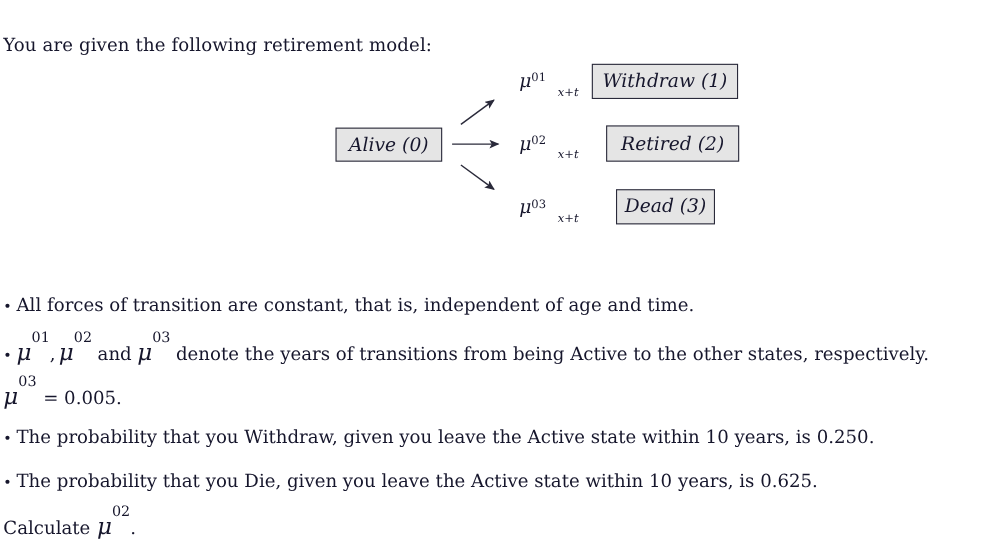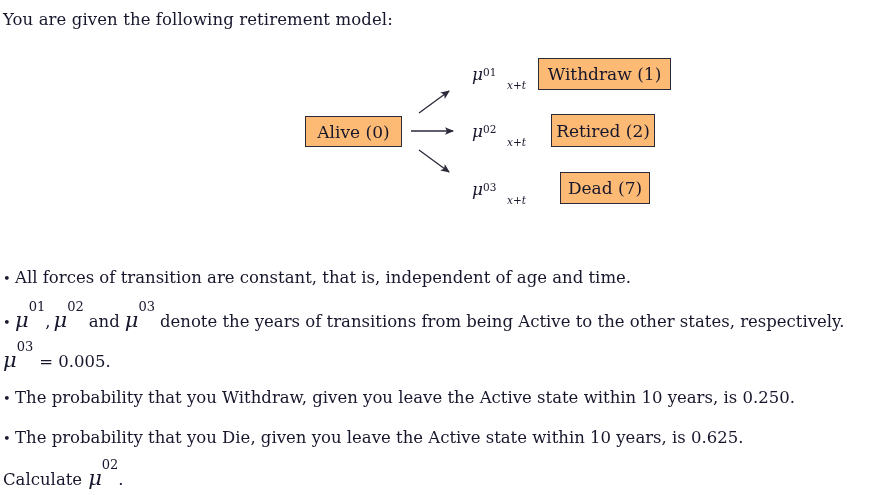--- a/index.html
+++ b/index.html
@@ -22,20 +22,21 @@
   }
 
   
   .line {
     position: absolute;
     white-space: nowrap;
     font-size: 16.5px;
     line-height: 1.0;
     letter-spacing: 0.1px;
     color: #16162c;
+    margin-top: 21px;
   }
 
   .bullet-line {
     position: absolute;
     white-space: nowrap;
     font-size: 16.5px;
     line-height: 1.0;
     color: #16162c;
     display: flex;
     align-items: baseline;
@@ -103,28 +104,29 @@
     position: absolute;
     left: 0;
     top: 0;
     width: 895px;
     height: 225px;
   }
   .state-box {
     position: absolute;
     box-sizing: border-box;
     border: 1.2px solid #2a2a3a;
-    background: #fdba74;
+    background: #e5e5e5;
     display: flex;
     align-items: center;
     justify-content: center;
     font-size: 17px;
     color: #16162c;
     white-space: nowrap;
     padding: 0 7px;
+    font-style: italic;
   }
   .arrow-svg {
     position: absolute;
     left: 0;
     top: 0;
     overflow: visible;
   }
 </style>
 </head>
 <body>
@@ -158,23 +160,23 @@
     <div class="mu-stack" style="left:472px; top:121px;">
       <span class="base">μ</span><span class="idx"><span class="up">02</span><span class="dn">x+t</span></span>
     </div>
 
     <div class="mu-stack" style="left:472px; top:179px;">
       <span class="base">μ</span><span class="idx"><span class="up">03</span><span class="dn">x+t</span></span>
     </div>
 
     <div class="state-box" style="left:538px; top:58px; width:133px; height:32px;">Withdraw (1)</div>
 
-    <div class="state-box" style="left:551px; top:114px; width:104px; height:33px;">Retired (2)</div>
-
-    <div class="state-box" style="left:560px; top:172px; width:90px; height:32px;">Dead (7)</div>
+    <div class="state-box" style="left:551px; top:114px; width:121px; height:33px;">Retired (2)</div>
+
+    <div class="state-box" style="left:560px; top:172px; width:90px; height:32px;">Dead (3)</div>
   </div>
 
 
   <div class="bullet-line" style="left:3px; top:270px;">
     <span class="bullet-dot">•</span>
     <span>All forces of transition are constant, that is, independent of age and time.</span>
   </div>
 
   <div class="bullet-line" style="left:3px; top:310px;">
     <span class="bullet-dot">•</span>

